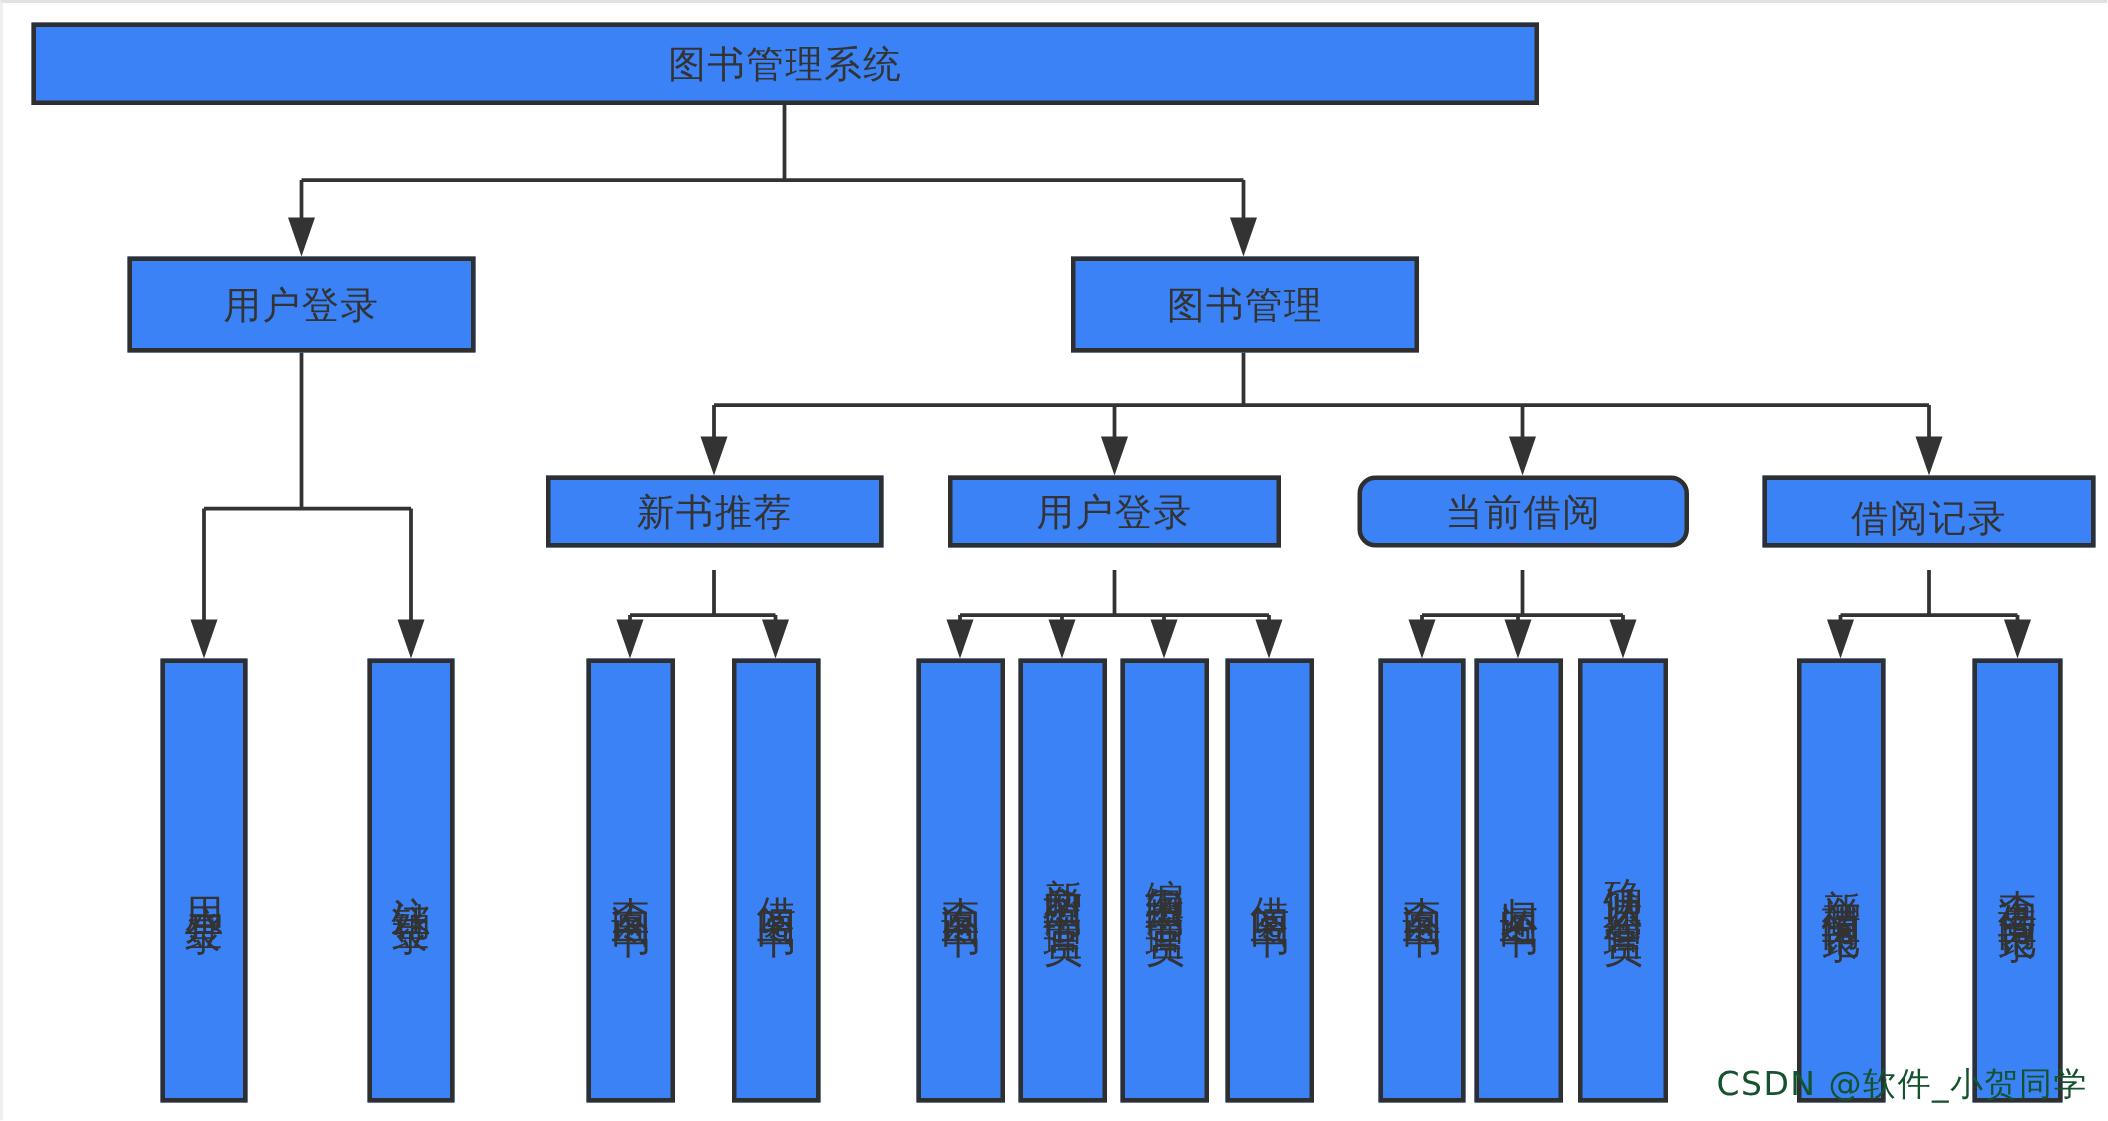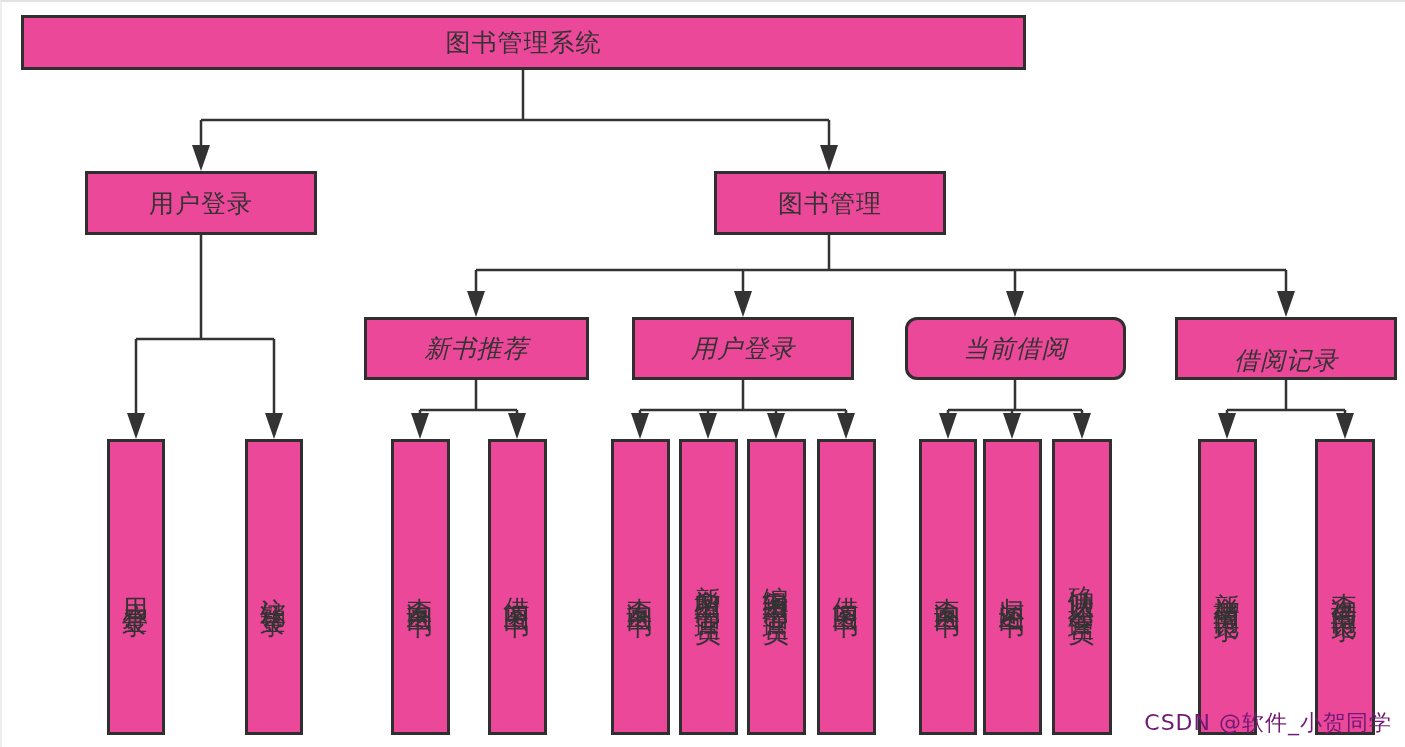--- a/index.html
+++ b/index.html
@@ -22,49 +22,49 @@
     position: absolute;
     left: 0;
     top: 0;
     width: 1405px;
     height: 747px;
   }
   .box {
     position: absolute;
     box-sizing: border-box;
     border: 3px solid #2f2f2f;
-    background: #ec4899;
+    background: #3b82f6;
     display: flex;
     align-items: center;
     justify-content: center;
     color: #333333;
   }
   .h-label {
     font-size: 25px;
     letter-spacing: 1px;
     white-space: nowrap;
   }
   .v-label {
     writing-mode: vertical-rl;
     text-orientation: mixed;
     font-size: 26px;
     letter-spacing: 5px;
     white-space: nowrap;
   }
   
   .root-box  { left: 19px;  top: 13px;  width: 1005px; height: 55px; }
   .lvl2-box  { top: 169px; height: 64px; width: 232px; }
-  .lvl3-box  { top: 315px; height: 63px; font-style: italic; }
+  .lvl3-box  { top: 315px; height: 48px; }
   .leaf-box  { top: 437px; height: 296px; }
   #watermark {
     position: absolute;
     right: 13px;
     bottom: 9px;
     font-size: 22px;
-    color: #701a75;
+    color: #14532d;
     letter-spacing: 1px;
     white-space: nowrap;
   }
 </style>
 </head>
 <body>
 
 <div id="canvas">
 
   <svg id="connectors" viewBox="0 0 1405 747" xmlns="http://www.w3.org/2000/svg">

